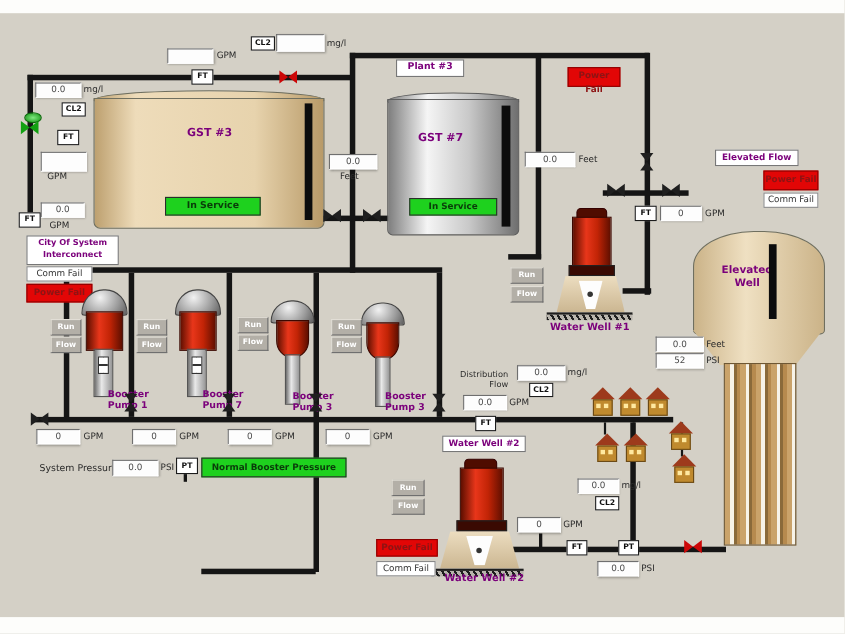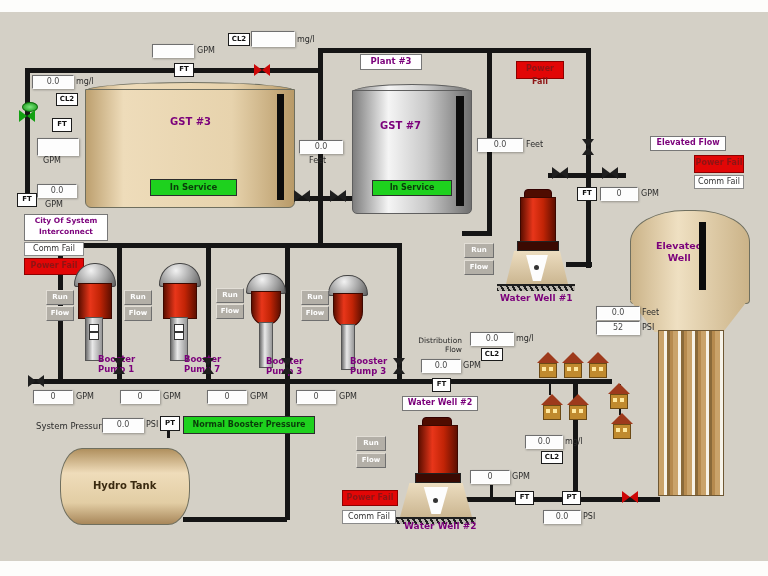--- a/index.html
+++ b/index.html
@@ -216,23 +216,20 @@
   <div class="vb" style="left:207px;top:390px;width:38px;height:12px">0</div>
   <div class="lb" style="left:250px;top:392px">GPM</div>
   <div class="vb" style="left:296px;top:390px;width:38px;height:12px">0</div>
   <div class="lb" style="left:339px;top:392px">GPM</div>
 
   <div class="lb" style="left:36px;top:421px;font-size:8.5px">System Pressure</div>
   <div class="vb" style="left:102px;top:418px;width:40px;height:13px">0.0</div>
   <div class="lb" style="left:146px;top:420px">PSI</div>
   <div class="ib" style="left:160px;top:416px;width:18px;height:13px;line-height:12px">PT</div>
   <div class="badge" style="left:183px;top:416px;width:130px;height:16px;font-size:8px;line-height:15px">Normal Booster Pressure</div>
-  <div style="position:absolute;left:60px;top:448px;width:128px;height:75px;border-radius:22px/34px;background:linear-gradient(#b0905e,#efdcba 32%,#e2cda4 72%,#a8875a);border:1px solid #6f6f5f">
-    <div class="pl" style="left:32px;top:31px;color:#3a2a10;font-size:10px">Hydro Tank</div>
-  </div>
 
   <div style="position:absolute;left:495px;top:185px;width:100px;height:122px">
     <div class="wwcap" style="left:29px;top:4px;width:26px;height:9px"></div>
     <div class="pbody" style="left:25px;top:12px;width:34px;height:46px"></div>
     <div class="wwband" style="left:22px;top:56px;width:40px;height:8px"></div>
     <div class="wwbase" style="left:11px;top:66px;width:62px;height:33px"></div>
     <div class="funnel" style="left:25px;top:70px;width:34px;height:26px"></div>
     <div class="fdot" style="left:39px;top:80px"></div>
     <div class="ground" style="left:2px;top:99px;width:78px"></div>
     <div class="pl" style="left:5px;top:108px">Water Well #1</div>

